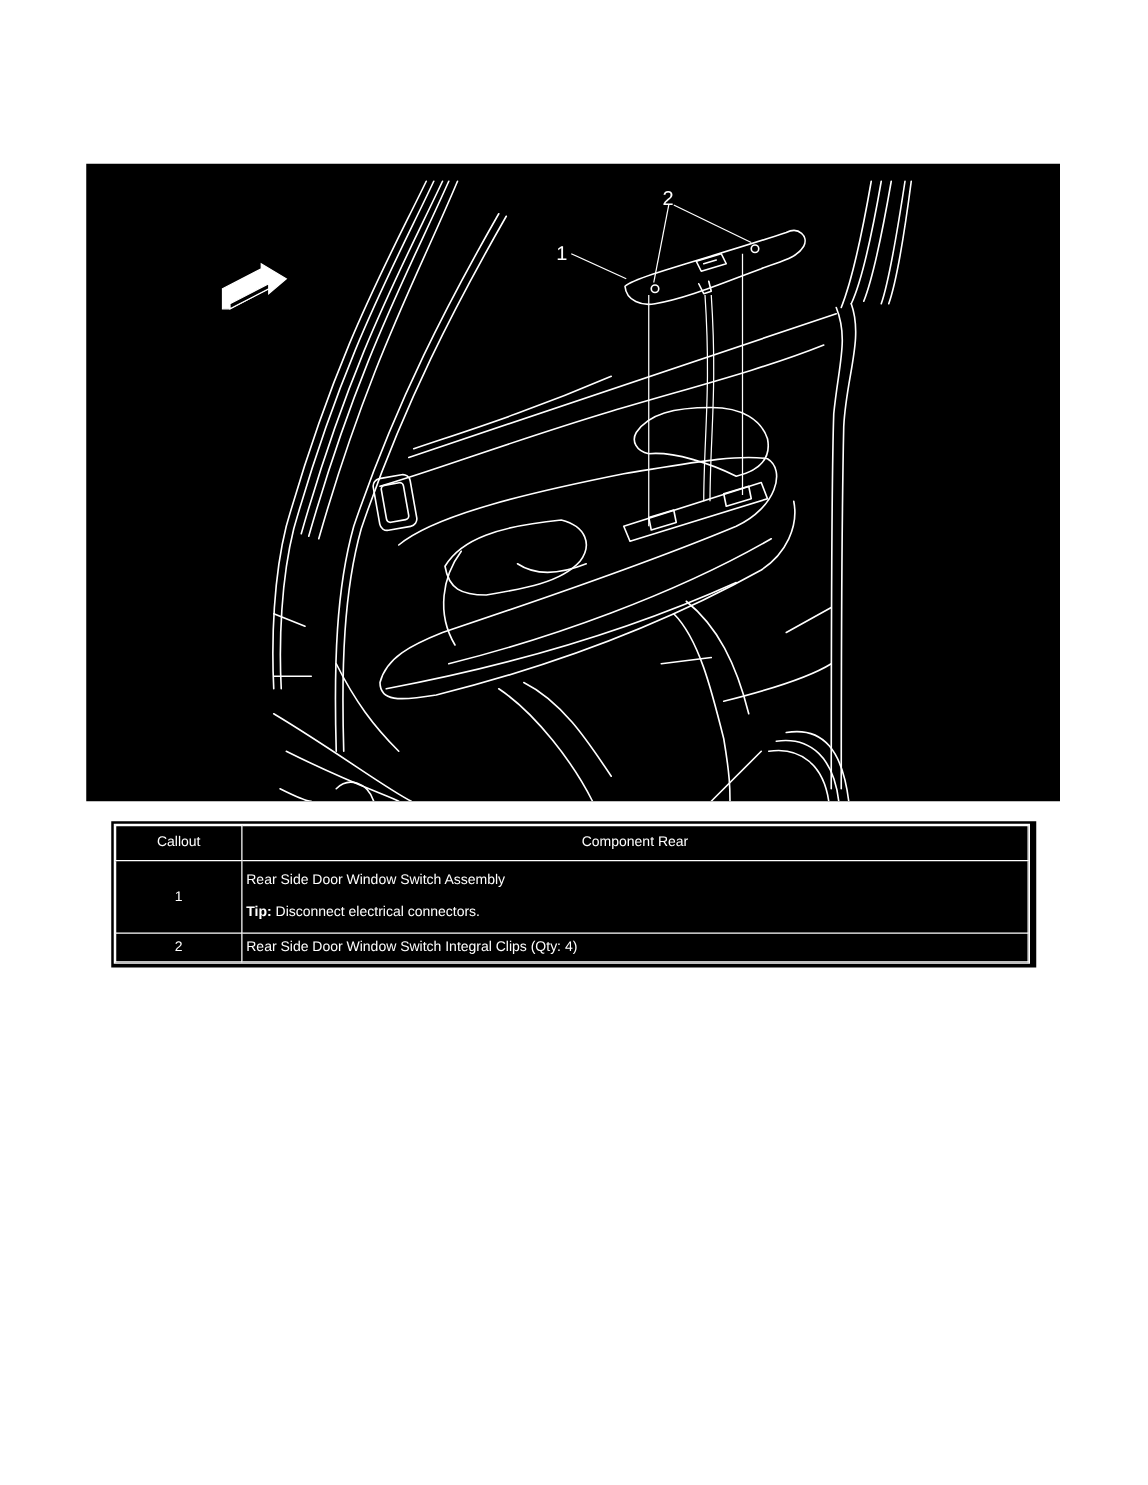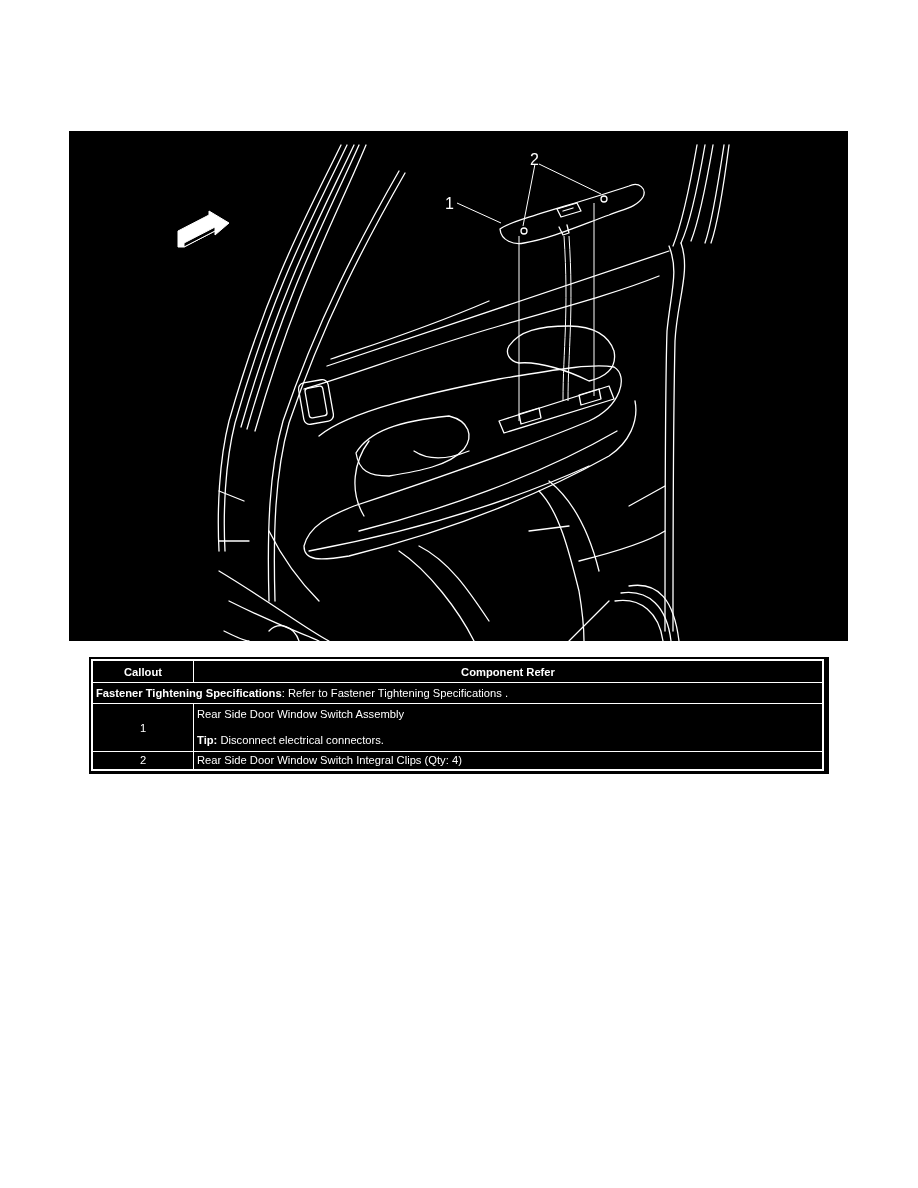--- a/index.html
+++ b/index.html
@@ -11,21 +11,21 @@
     .figure svg .ln { fill: none; stroke: #fff; stroke-width: 1.3; stroke-linejoin: round; stroke-linecap: round; }
     .figure svg .lt { fill: none; stroke: #fff; stroke-width: 1; }
     .callout-num { position: absolute; color: #fff; font-size: 16px; font-family: "Liberation Sans", sans-serif; }
 
     .tbl-wrap { position: absolute; left: 89px; top: 657px; width: 740px; height: 117px;
                 background: #000; }
     .tbl-inner { position: absolute; left: 2px; top: 2px; right: 5px; bottom: 3px;
                  border: 1px solid #fff; }
     table { border-collapse: collapse; width: 100%; height: 100%; color: #fff; font-size: 11.2px; }
     td, th { border: 1px solid #fff; padding: 0 3px; vertical-align: middle; }
-    th { font-weight: bold; text-align: center; height: 21px; }
+    th { font-weight: normal; text-align: center; height: 21px; }
     td.num { text-align: center; width: 94px; }
     .spec-row td { height: 20px; }
     .r1 td { height: 46px; }
     .r1 .desc-line { display: block; line-height: 13px; }
     .r1 .gap { display: block; height: 13px; }
     .r2 td { height: 17px; }
     b { font-weight: bold; }
   </style>
 </head>
 <body>
@@ -134,24 +134,21 @@
   <span class="callout-num" style="left:376px; top:64px;">1</span>
   <span class="callout-num" style="left:461px; top:20px;">2</span>
 </div>
 
 <div class="tbl-wrap">
   <div class="tbl-inner">
     <table>
       <tbody>
           <tr>
         <th class="num">Callout</th>
-        <th>Component Refer</th>
-      </tr>
-      <tr class="spec-row">
-        <td colspan="2"><b>Fastener Tightening Specifications</b><span>: Refer to Fastener Tightening Specifications .</span></td>
+        <th>Component Rear</th>
       </tr>
       <tr class="r1">
         <td class="num">1</td>
         <td>
           <span class="desc-line">Rear Side Door Window Switch Assembly</span>
           <span class="gap"></span>
           <span class="desc-line"><b>Tip:</b><span> Disconnect electrical connectors.</span></span>
         </td>
       </tr>
       <tr class="r2">

